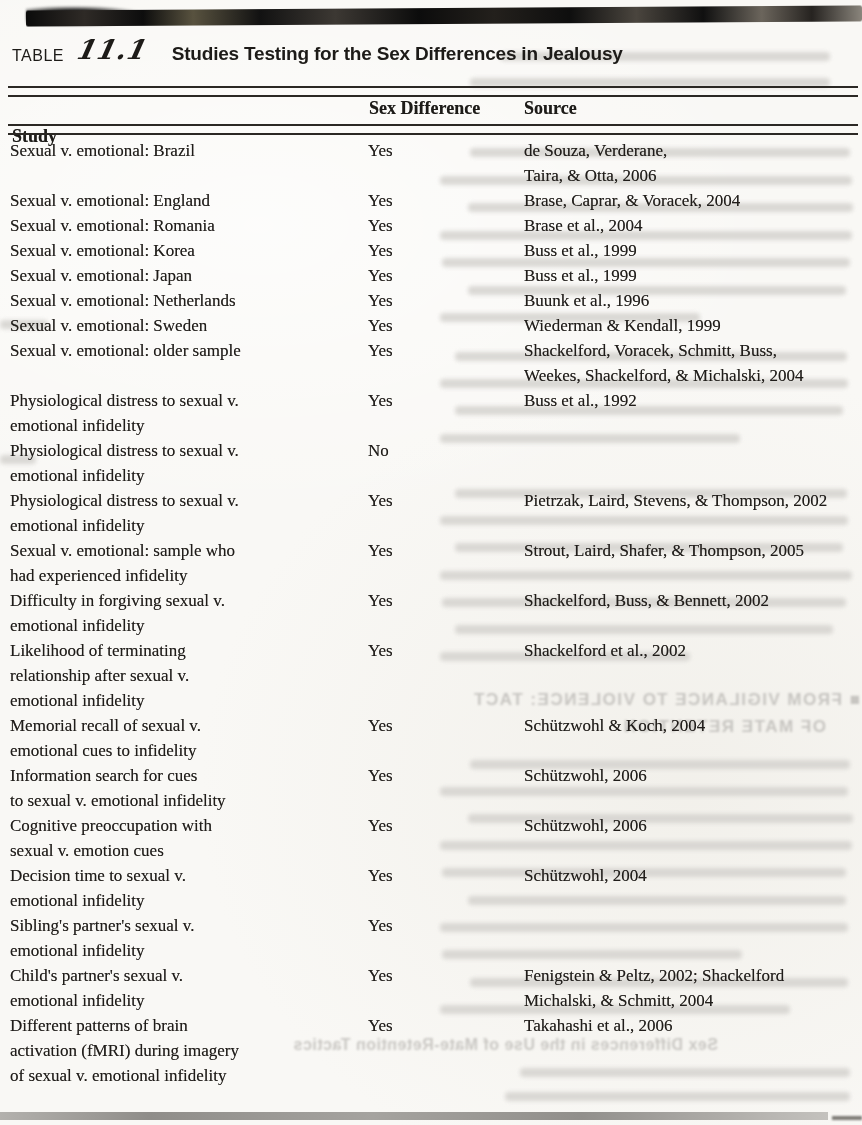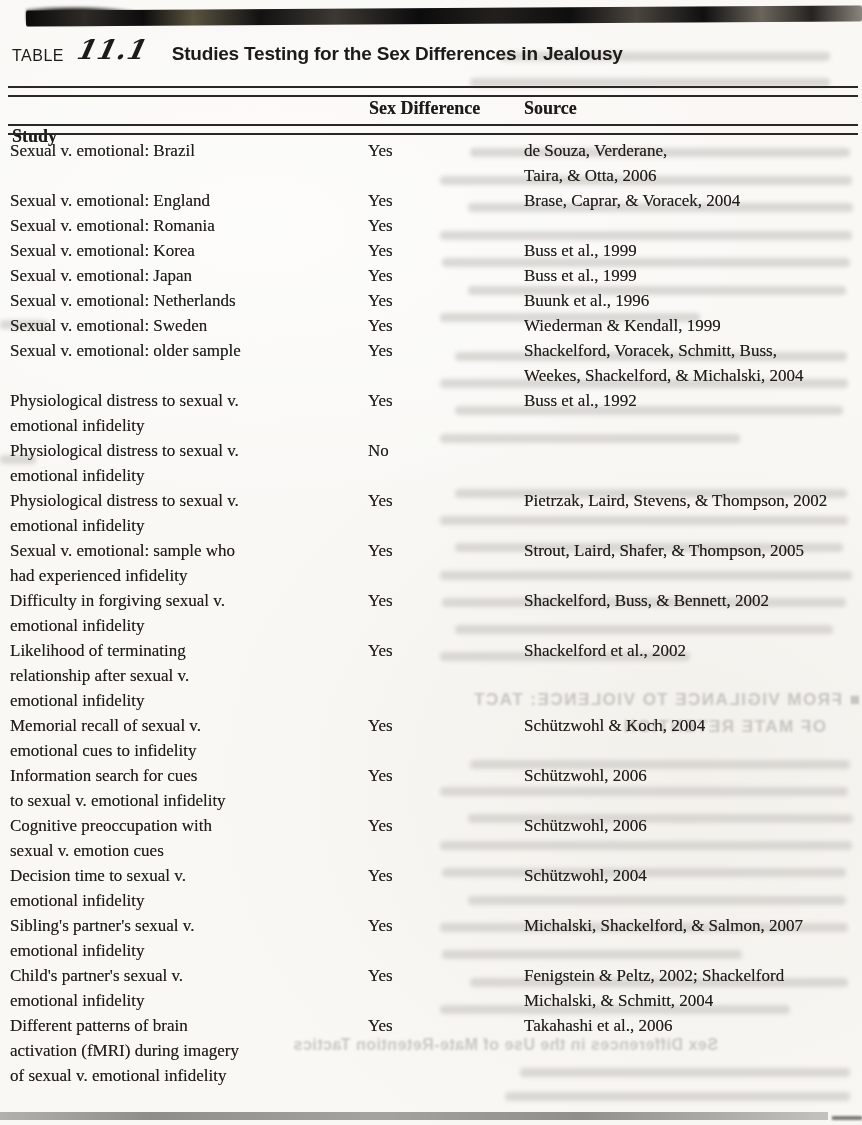--- a/index.html
+++ b/index.html
@@ -186,20 +186,21 @@
 Taira, &amp; Otta, 2006</div>
       </div>
       <div class="trow">
         <div class="cell study-cell">Sexual v. emotional: England</div>
         <div class="cell sex-difference-cell">Yes</div>
         <div class="cell source-cell">Brase, Caprar, &amp; Voracek, 2004</div>
       </div>
       <div class="trow">
         <div class="cell study-cell">Sexual v. emotional: Romania</div>
         <div class="cell sex-difference-cell">Yes</div>
+        <div class="cell source-cell">Brase et al., 2004</div>
       </div>
       <div class="trow">
         <div class="cell study-cell">Sexual v. emotional: Korea</div>
         <div class="cell sex-difference-cell">Yes</div>
         <div class="cell source-cell">Buss et al., 1999</div>
       </div>
       <div class="trow">
         <div class="cell study-cell">Sexual v. emotional: Japan</div>
         <div class="cell sex-difference-cell">Yes</div>
         <div class="cell source-cell">Buss et al., 1999</div>
@@ -277,21 +278,20 @@
       <div class="trow">
         <div class="cell study-cell">Decision time to sexual v.
 emotional infidelity</div>
         <div class="cell sex-difference-cell">Yes</div>
         <div class="cell source-cell">Schützwohl, 2004</div>
       </div>
       <div class="trow">
         <div class="cell study-cell">Sibling's partner's sexual v.
 emotional infidelity</div>
         <div class="cell sex-difference-cell">Yes</div>
-        <div class="cell source-cell">Michalski, Shackelford, &amp; Salmon, 2007</div>
       </div>
       <div class="trow">
         <div class="cell study-cell">Child's partner's sexual v.
 emotional infidelity</div>
         <div class="cell sex-difference-cell">Yes</div>
         <div class="cell source-cell">Fenigstein &amp; Peltz, 2002; Shackelford
 Michalski, &amp; Schmitt, 2004</div>
       </div>
       <div class="trow">
         <div class="cell study-cell">Different patterns of brain

